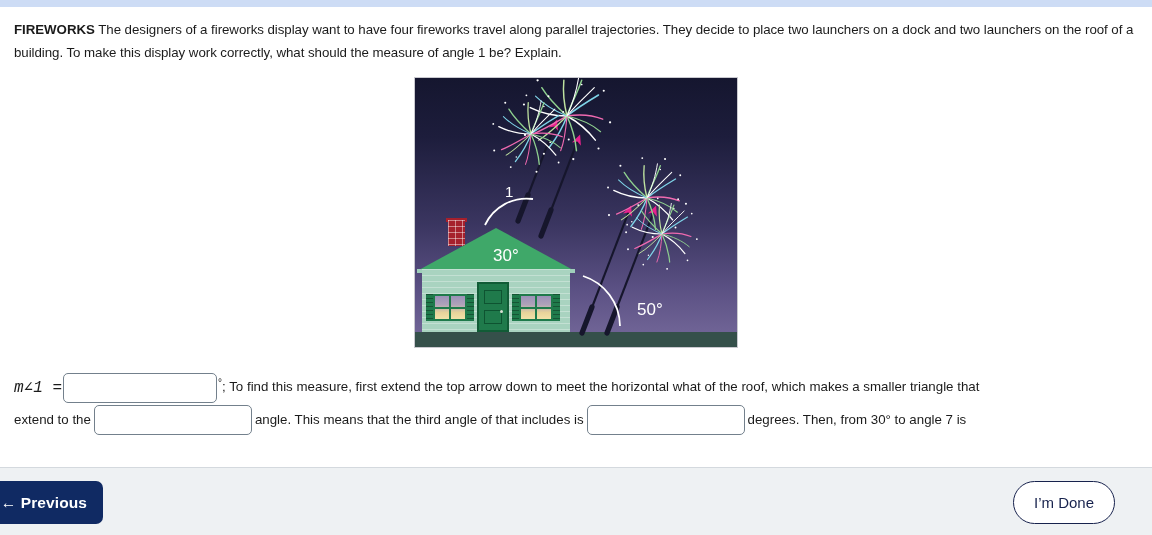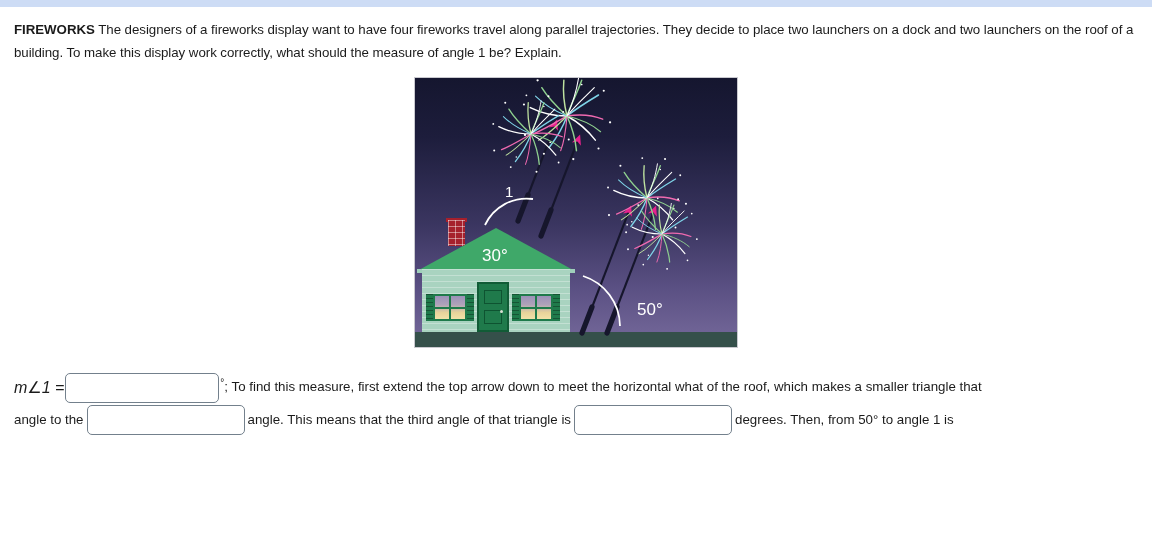--- a/index.html
+++ b/index.html
@@ -148,32 +148,32 @@
     position: absolute; left: 0; top: 0;
     width: 322px; height: 269px;
   }
   .angle-label {
     position: absolute;
     color: #ffffff;
     font-family: "Liberation Sans", sans-serif;
     font-weight: 400;
   }
   .lbl-1   { left: 90px;  top: 105px; font-size: 15px; }
-  .lbl-30  { left: 67px;  top: 168px; font-size: 17px; }
+  .lbl-30  { left: 78px;  top: 168px; font-size: 17px; }
   .lbl-70  { left: 222px; top: 222px; font-size: 17px; }
 
   
   .answer-block {
     margin: 19px 14px 0 14px;
     font-size: 13.3px;
     line-height: 32px;
     color: #1b1b1b;
   }
   .mlabel {
-    font-family: Liberation Sans, sans-serif;
+    font-family: Liberation Mono, monospace;
     font-style: italic;
     font-size: 16px;
     vertical-align: middle;
   }
   .mlabel .ang { font-style: normal; }
   .ans-input {
     display: inline-block;
     width: 154px; height: 30px;
     border: 1px solid #73808c;
     border-radius: 5px;
@@ -349,19 +349,23 @@
         </svg>
 
         <div class="angle-label lbl-1">1</div>
         <div class="angle-label lbl-30">30°</div>
         <div class="angle-label lbl-70">50°</div>
       </div>
     </div>
 
     <div class="answer-block">
       <span class="mlabel nobr"><i>m</i><span class="ang">∠</span>1 =</span><input class="ans-input" type="text" value="" style=""><span class="deg-sup">°</span><span>; To find this measure, first extend the top arrow down to meet the horizontal what of the roof, which makes a smaller triangle that</span>
-      <span class="line3"><span>angle to the</span><input class="ans-input2" type="text" value="" style=""><span>angle. This means that the third angle of that triangle is</span><input class="ans-input2" type="text" value="" style=""><span>degrees. Then, from 50° to angle 1 is</span></span>
+      <span class="line3"><span>extend to the</span><input class="ans-input2" type="text" value="" style=""><span>angle. This means that the third angle of that includes is</span><input class="ans-input2" type="text" value="" style=""><span>degrees. Then, from 30° to angle 7 is</span></span>
     </div>
 
   </div>
 
+  <div class="footer">
+    <button class="btn-prev">← Previous</button>
+    <button class="btn-done">I’m Done</button>
+  </div>
 
 </div>
 
 </body></html>

